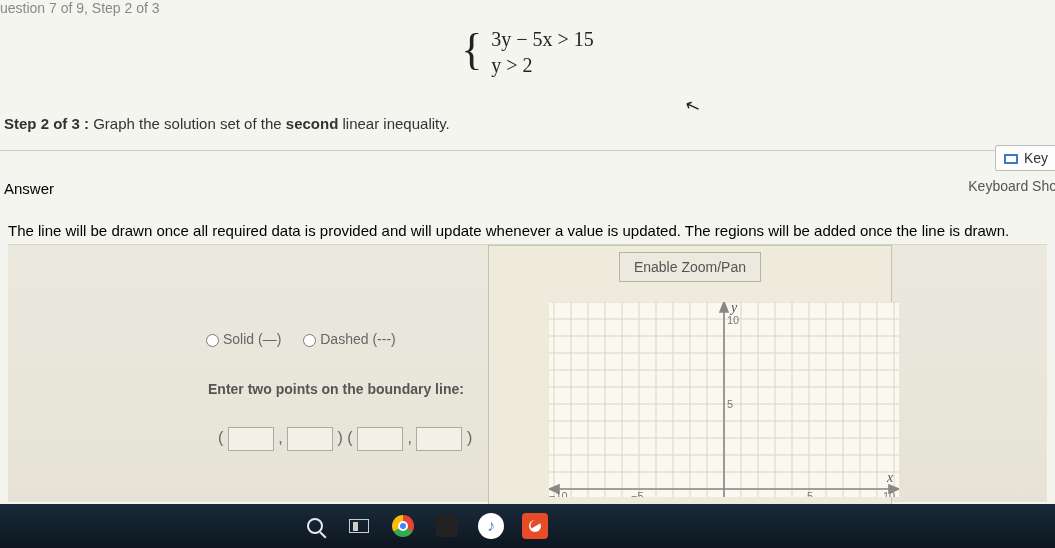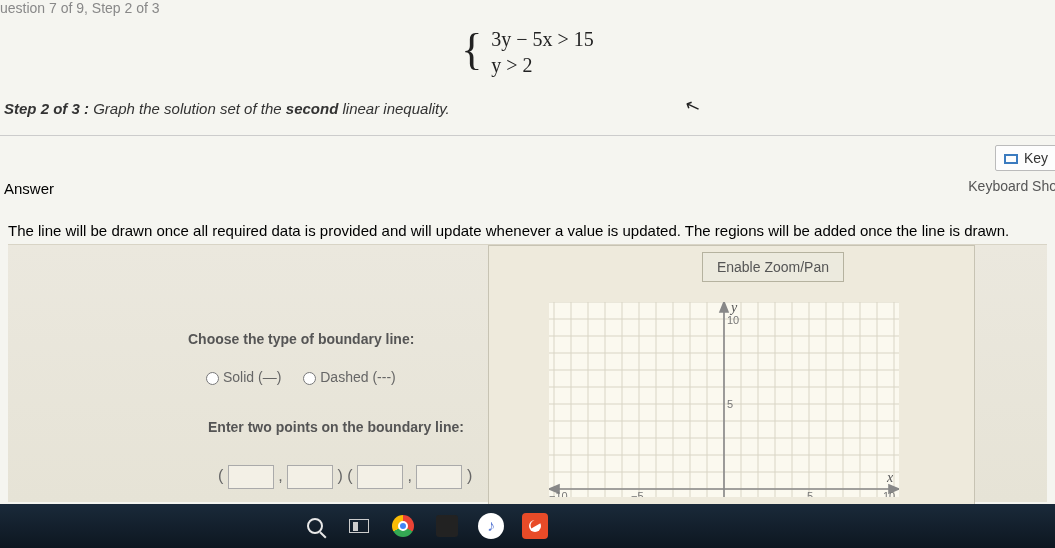--- a/index.html
+++ b/index.html
@@ -38,25 +38,24 @@
       margin-right: 4px;
       font-family: serif;
     }
     .eqs {
       display: inline-block;
       text-align: left;
       vertical-align: middle;
       line-height: 1.3;
     }
     .step-line {
-      margin-top: 22px;
+      margin-top: 37px;
       font-size: 15px;
       color: #333;
       padding: 0 4px;
-      font-style: italic;
     }
     .step-line b { font-weight: bold; }
     .cursor-arrow {
       position: absolute;
       left: 685px;
       top: 95px;
       font-size: 18px;
       color: #222;
       transform: rotate(-20deg);
     }
@@ -164,21 +163,21 @@
       background: #eceade;
       padding: 6px 14px;
       font-size: 14px;
       color: #555;
       cursor: pointer;
     }
     .graph-outer {
       position: absolute;
       left: 480px;
       top: 0;
-      width: 487px;
+      width: 404px;
       height: 260px;
       border: 1px solid #c7c3b3;
       background: #eeeadc;
     }
     .graph-grid {
       position: absolute;
       left: 60px;
       top: 56px;
       width: 350px;
       height: 195px;
@@ -249,21 +248,20 @@
 </div>
 <div class="kb-sho">Keyboard Sho</div>
 
 <div class="answer-label">Answer</div>
 
 <div class="instruction">The line will be drawn once all required data is provided and will update whenever a value is updated. The regions will be added once the line is drawn.</div>
 
 <div class="workarea">
 
   <div class="left-panel">
-    <div class="panel-title">Choose the type of boundary line:</div>
     <div class="radio-row">
       <label><input type="radio" name="bline" style=""><span>Solid (—)</span></label>
       <label><input type="radio" name="bline" style=""><span>Dashed (---)</span></label>
     </div>
     <div class="enter-points">Enter two points on the boundary line:</div>
     <div class="points-row">
       ( <input class="pbox" value="" style=""> , <input class="pbox" value="" style=""> ) ( <input class="pbox" value="" style=""> , <input class="pbox" value="" style=""> )
     </div>
   </div>
 

